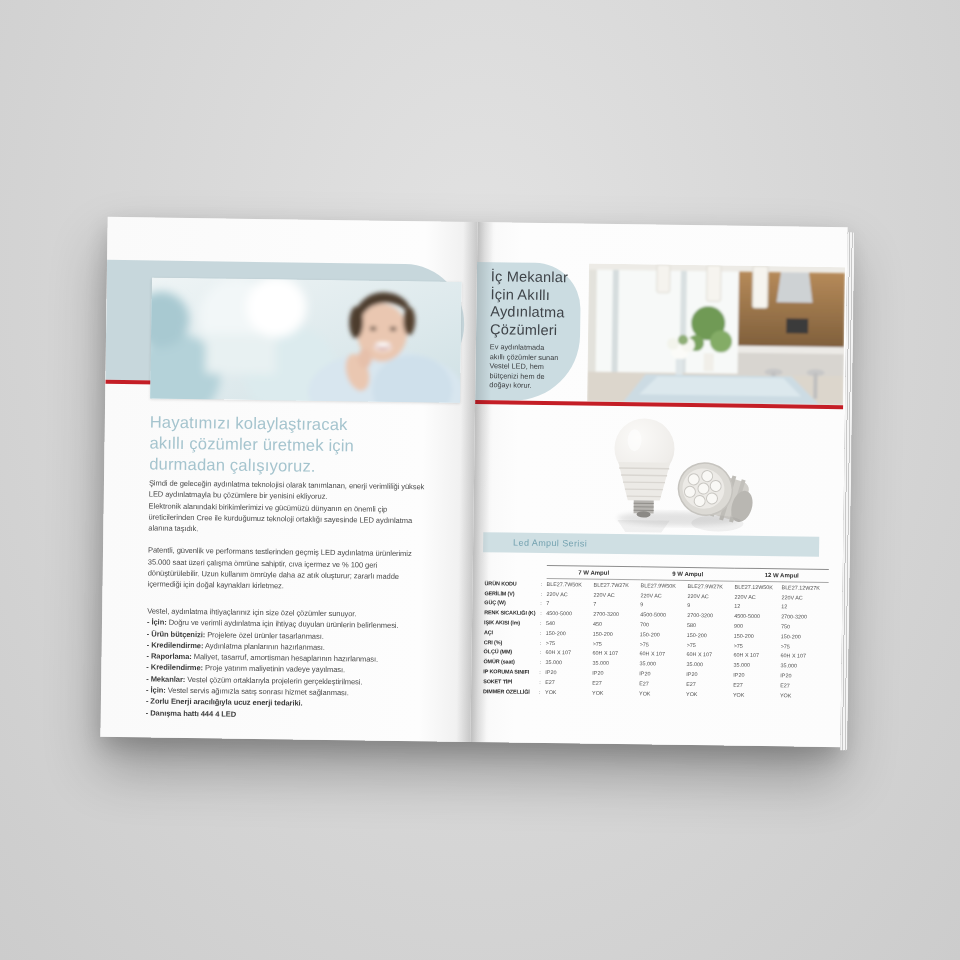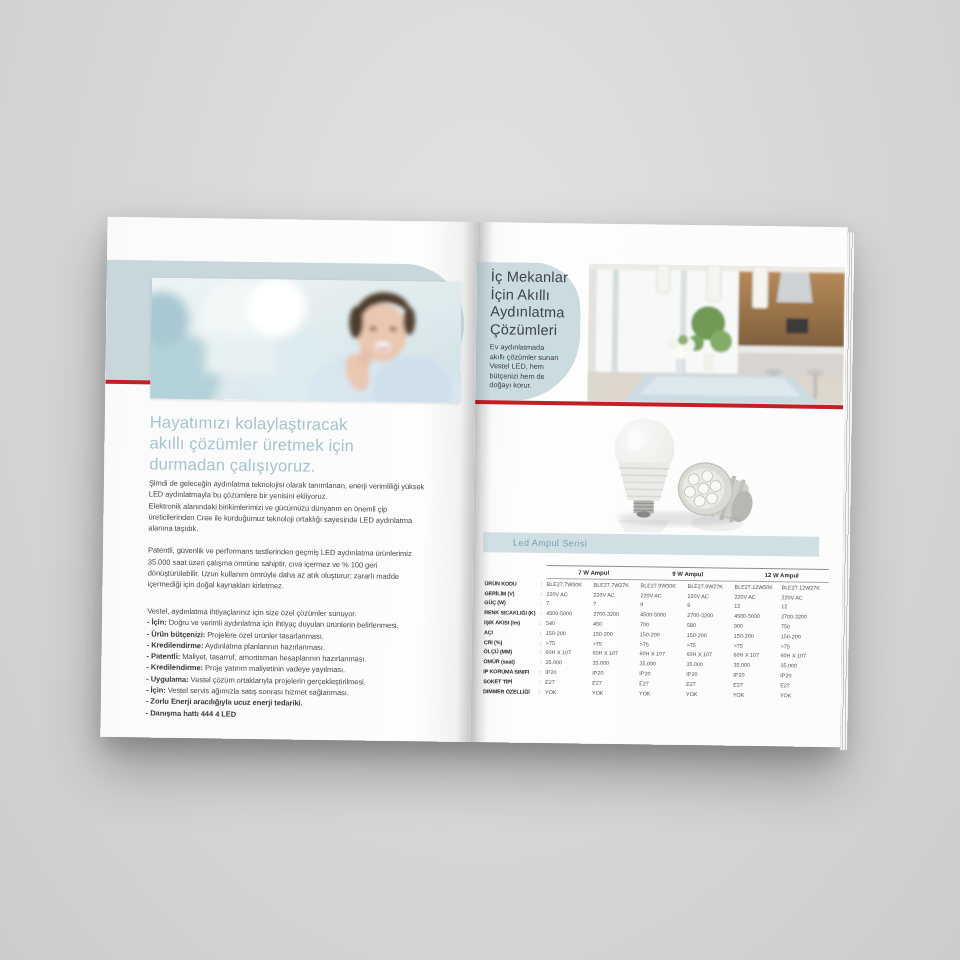--- a/index.html
+++ b/index.html
@@ -140,25 +140,25 @@
       <div class="services-block">
         <div class="svc">Vestel, aydınlatma ihtiyaçlarınız için size özel çözümler sunuyor.</div>
         <div>
 
             <div class="svc"><b>- İçin:</b><span> Doğru ve verimli aydınlatma için ihtiyaç duyulan ürünlerin belirlenmesi.</span></div>
 
             <div class="svc"><b>- Ürün bütçenizi:</b><span> Projelere özel ürünler tasarlanması.</span></div>
 
             <div class="svc"><b>- Kredilendirme:</b><span> Aydınlatma planlarının hazırlanması.</span></div>
 
-            <div class="svc"><b>- Patentli:</b><span> Maliyet, tasarruf, amortisman hesaplarının hazırlanması.</span></div>
+            <div class="svc"><b>- Raporlama:</b><span> Maliyet, tasarruf, amortisman hesaplarının hazırlanması.</span></div>
 
             <div class="svc"><b>- Kredilendirme:</b><span> Proje yatırım maliyetinin vadeye yayılması.</span></div>
 
-            <div class="svc"><b>- Uygulama:</b><span> Vestel çözüm ortaklarıyla projelerin gerçekleştirilmesi.</span></div>
+            <div class="svc"><b>- Mekanlar:</b><span> Vestel çözüm ortaklarıyla projelerin gerçekleştirilmesi.</span></div>
 
             <div class="svc"><b>- İçin:</b><span> Vestel servis ağımızla satış sonrası hizmet sağlanması.</span></div>
 
             <div class="svc"><b>- Zorlu Enerji aracılığıyla ucuz enerji tedariki.</b><span></span></div>
 
             <div class="svc"><b>- Danışma hattı 444 4 LED</b><span></span></div>
           </div>
       </div>
 
       <div class="spine-shadow-l"></div>

